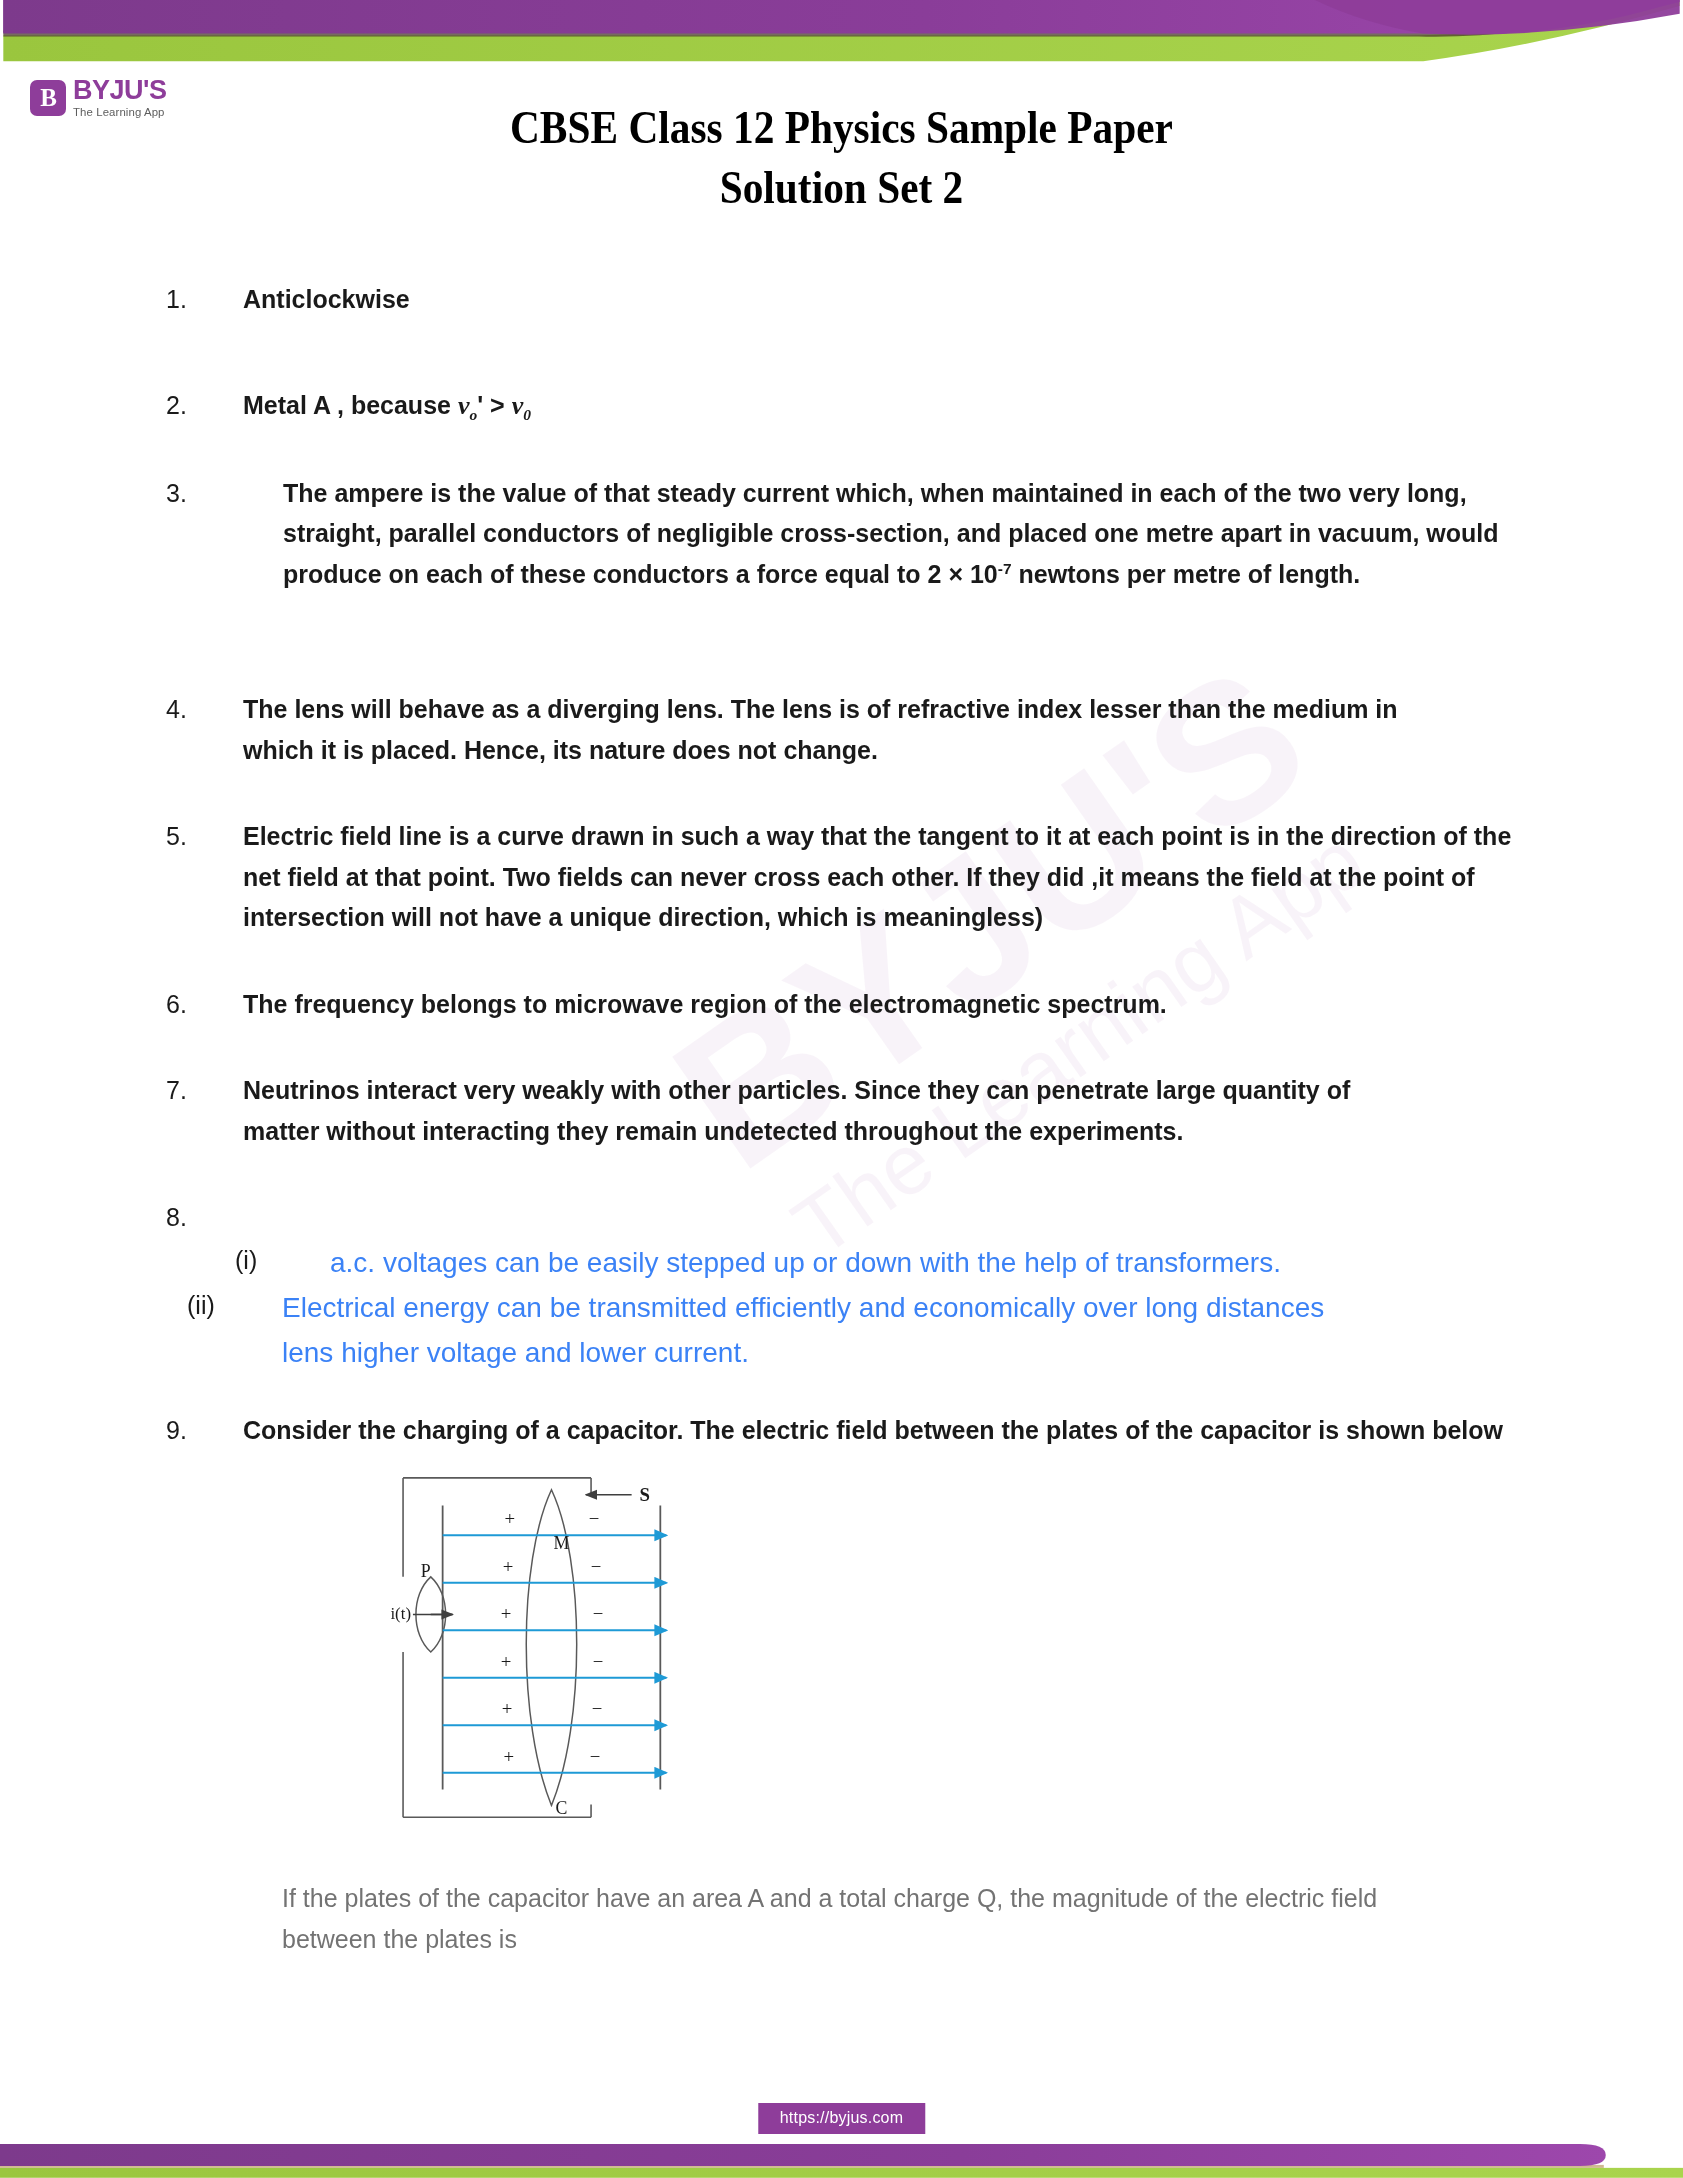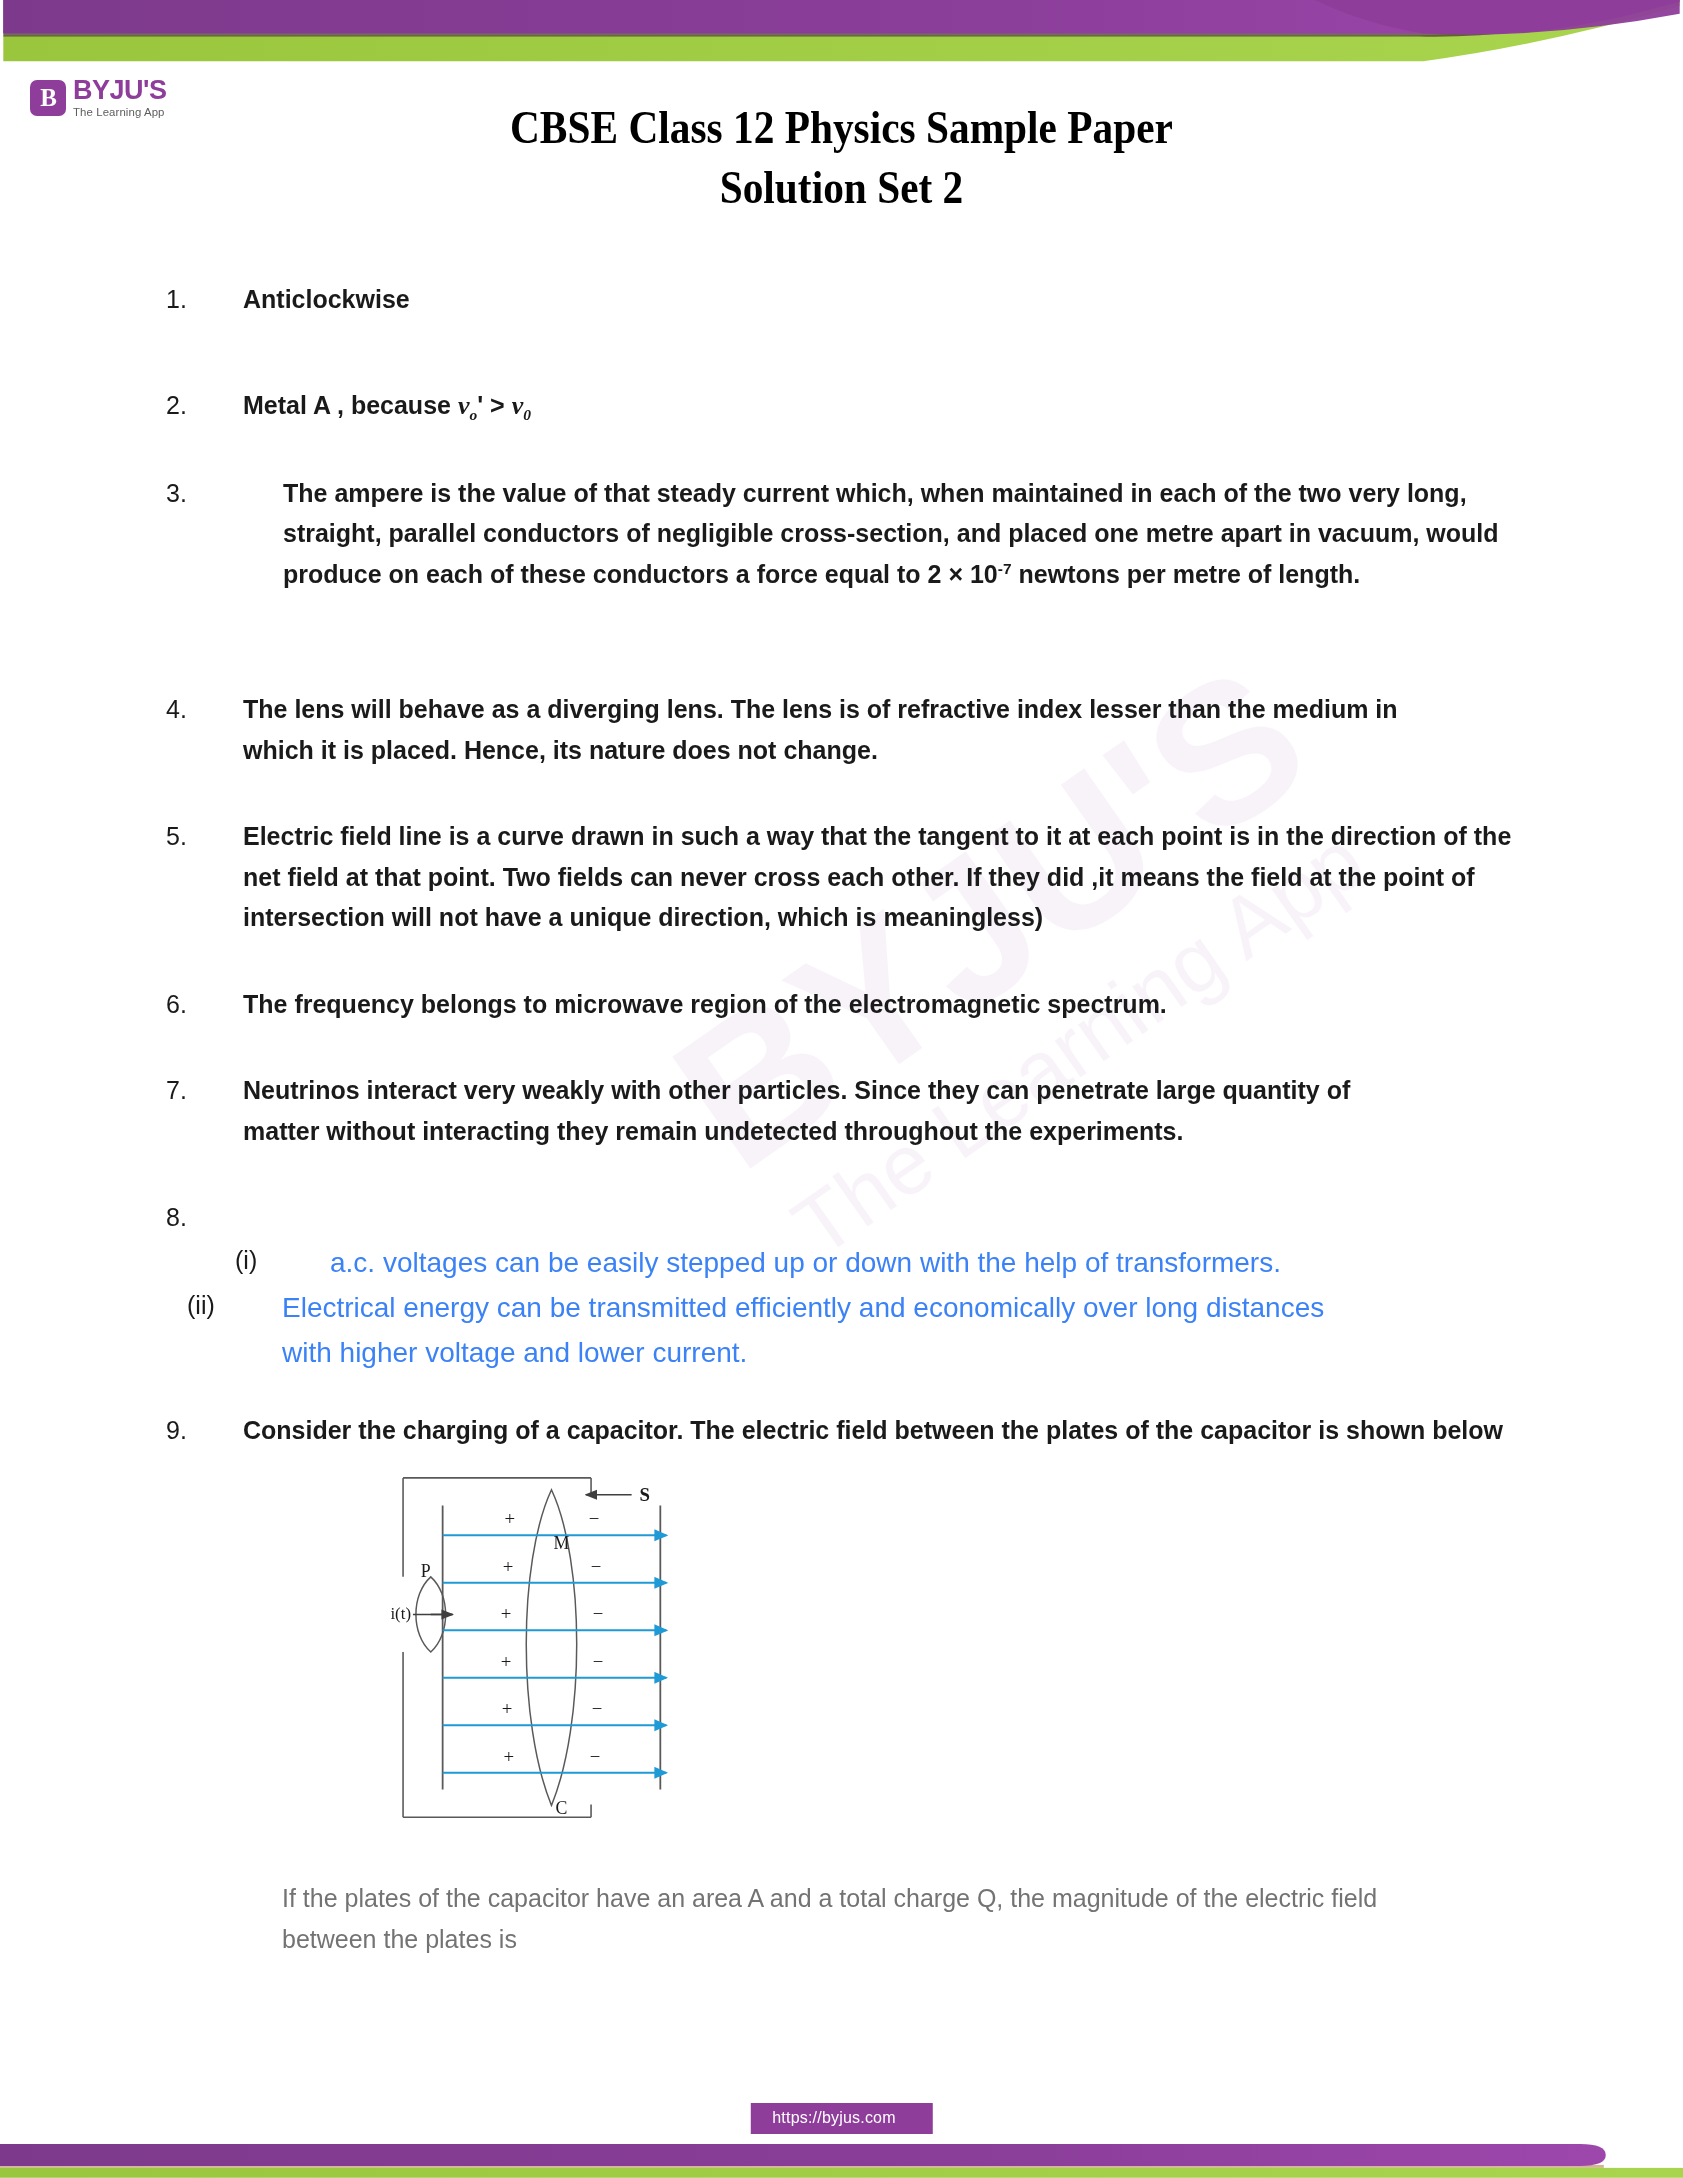--- a/index.html
+++ b/index.html
@@ -186,21 +186,21 @@
 
   
   .url-badge {
     position: absolute;
     left: 50%;
     transform: translateX(-50%);
     top: 2103px;
     background: #8e3d9a;
     color: #ffffff;
     font-size: 16px;
-    padding: 6px 37px 7px 22px;
+    padding: 6px 22px 7px 22px;
     letter-spacing: 0.2px;
     z-index: 6;
     font-family: "Liberation Sans", sans-serif;
   }
   .footer-deco {
     position: absolute;
     bottom: 0; left: 0;
     width: 1683px;
     height: 46px;
     overflow: hidden;
@@ -319,21 +319,21 @@
       <div class="qnum narrow"></div>
       <div class="subrow" style="padding-left:0;flex:1">
         <div class="sublabel">(i)</div>
         <div class="subtext">a.c. voltages can be easily stepped up or down with the help of transformers.</div>
       </div>
     </div>
     <div class="qrow" style="padding-left:118px">
       <div class="qnum narrow"></div>
       <div class="subrow" style="padding-left:0;flex:1">
         <div class="sublabel">(ii)</div>
-        <div class="subtext">Electrical energy can be transmitted efficiently and economically over long distances with higher voltage and lower current.</div>
+        <div class="subtext">Electrical energy can be transmitted efficiently and economically over long distances lens higher voltage and lower current.</div>
       </div>
     </div>
   </div>
 
   <div class="gap-m"></div>
 
   <div class="qrow">
     <div class="qnum">9.</div>
     <div class="qbody" style="max-width:1297px">Consider the charging of a capacitor. The electric field between the plates of the capacitor is shown below</div>
   </div>

